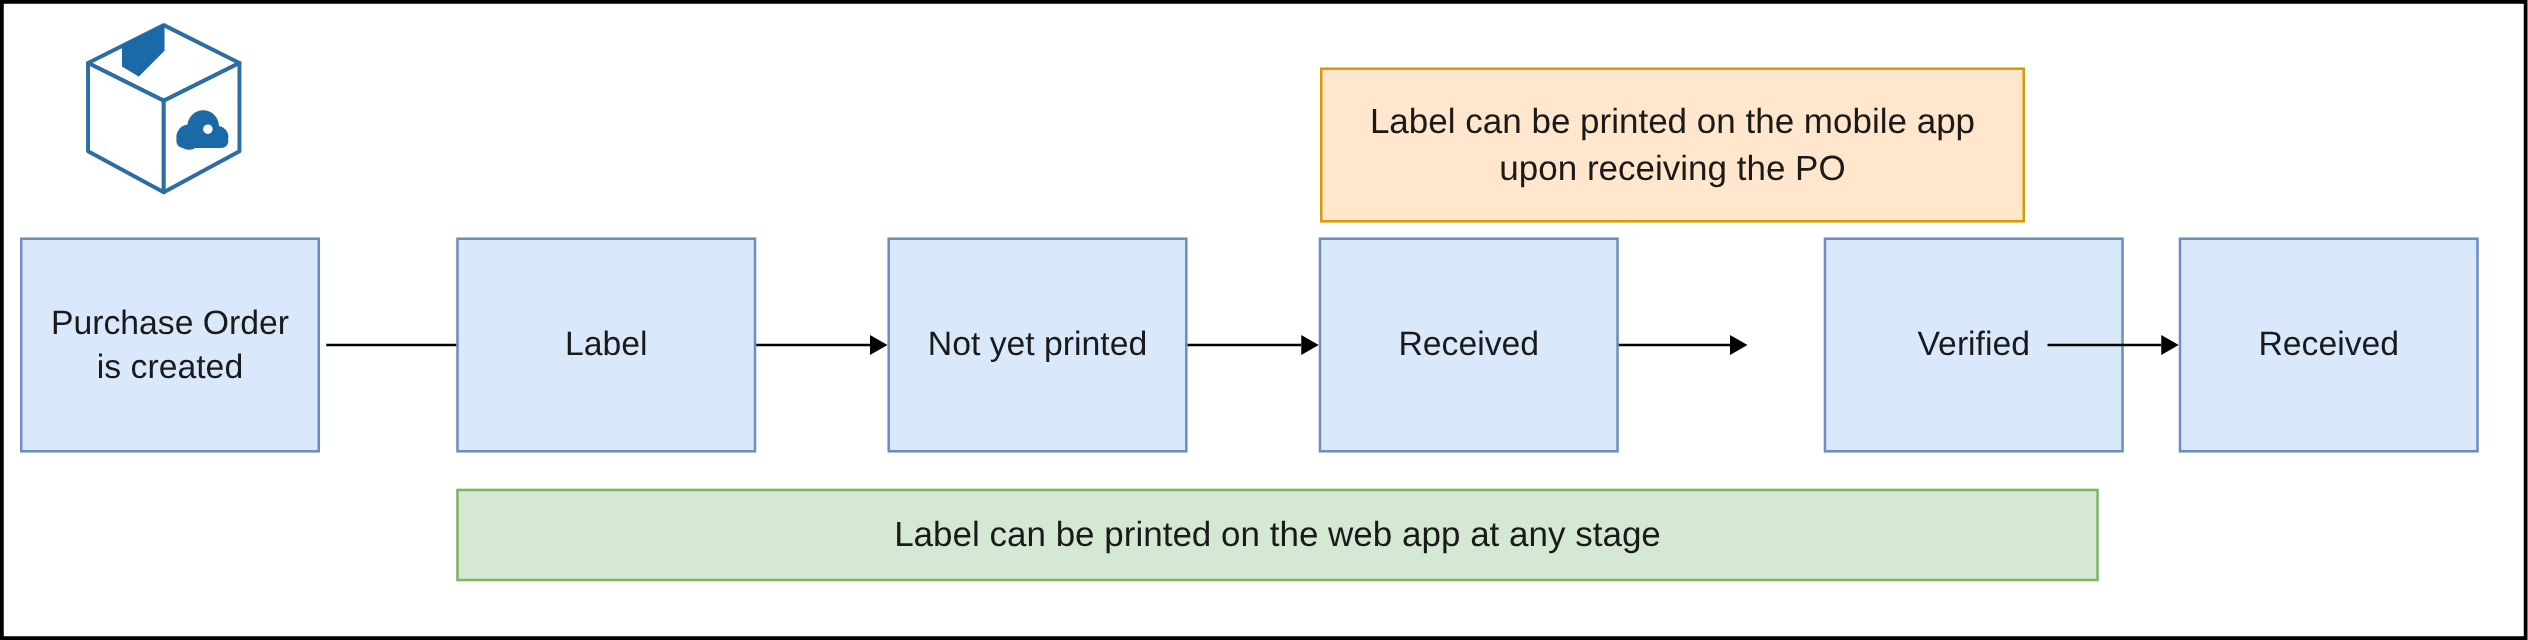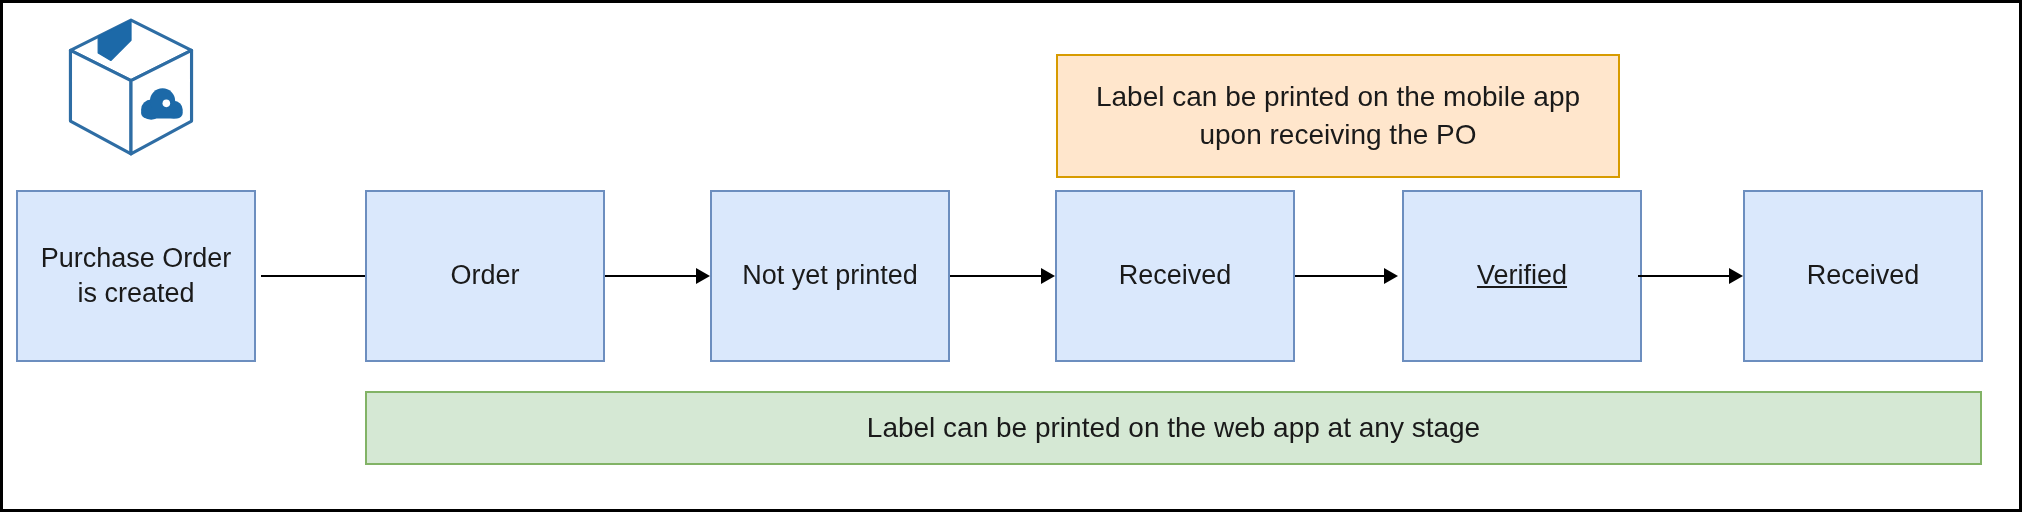--- a/index.html
+++ b/index.html
@@ -39,21 +39,21 @@
     text-align: center;
     font-size: 27px;
     color: #1a1a1a;
     padding: 0 18px;
     line-height: 1.3;
   }
   .stage-1 { left: 16px; text-align: center; }
   .stage-2 { left: 365px; }
   .stage-3 { left: 710px; }
   .stage-4 { left: 1055px; text-align: center; }
-  .stage-5 { left: 1402px; text-decoration: underline; }
+  .stage-5 { left: 1459px; }
   .stage-6 { left: 1743px; }
 
   .arrow {
     position: absolute;
     top: 275px;
     height: 2px;
     background: #000000;
   }
   .arrow.with-head::after {
     content: "";
@@ -89,21 +89,21 @@
     width: 564px;
     height: 124px;
     background: #ffe6cc;
     border: 2px solid #d79b00;
     padding: 0 30px;
     margin-top: 11px;
   }
   .note-web {
     left: 365px;
     top: 391px;
-    width: 1617px;
+    width: 1314px;
     height: 74px;
     background: #d5e8d4;
     border: 2px solid #82b366;
     padding: 0 20px;
   }
 </style>
 </head>
 <body>
 
 <div class="frame"></div>
@@ -128,21 +128,21 @@
 </svg>
 
 <div class="note note-mobile">
   <span>Label can be printed on the mobile app upon receiving the PO</span>
 </div>
 
 <div class="stage stage-1">
   <span>Purchase Order is created</span>
 </div>
 <div class="stage stage-2">
-  <span>Order</span>
+  <span>Label</span>
 </div>
 <div class="stage stage-3">
   <span>Not yet printed</span>
 </div>
 <div class="stage stage-4">
   <span>Received</span>
 </div>
 <div class="stage stage-5">
   <span>Verified</span>
 </div>

